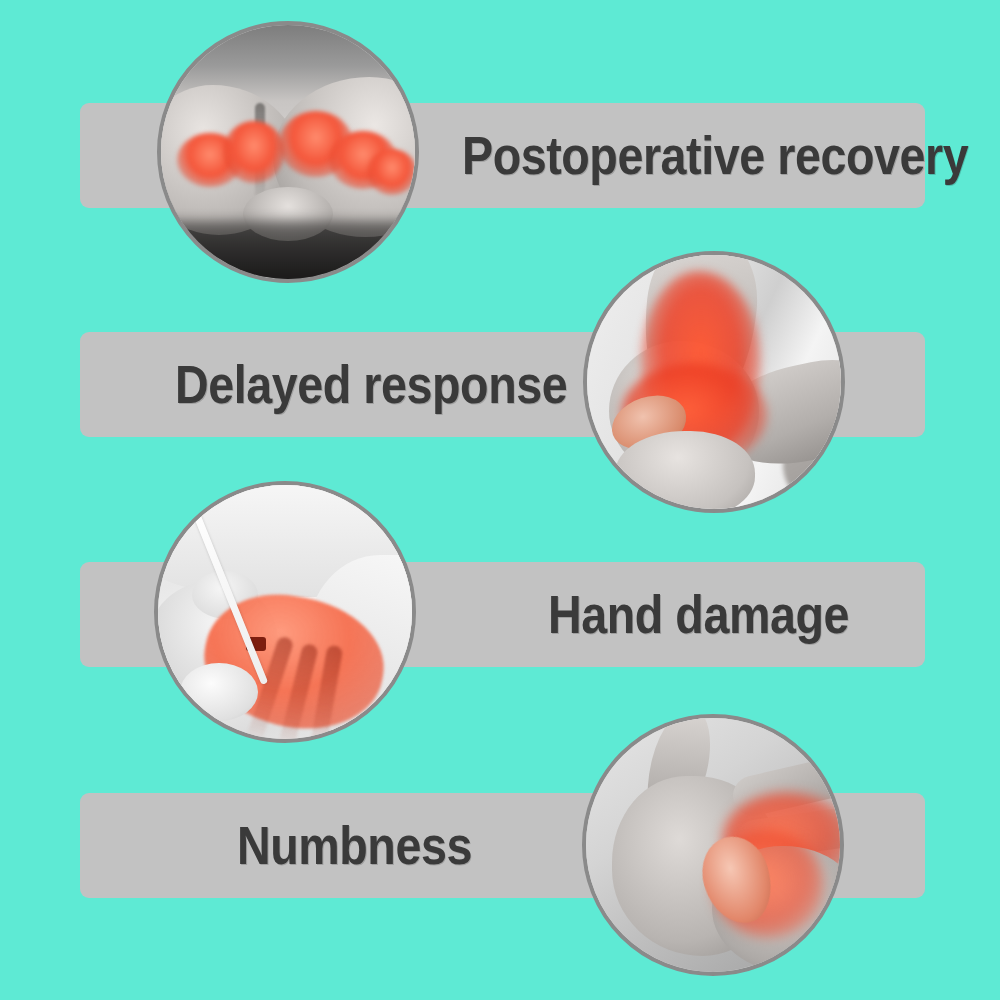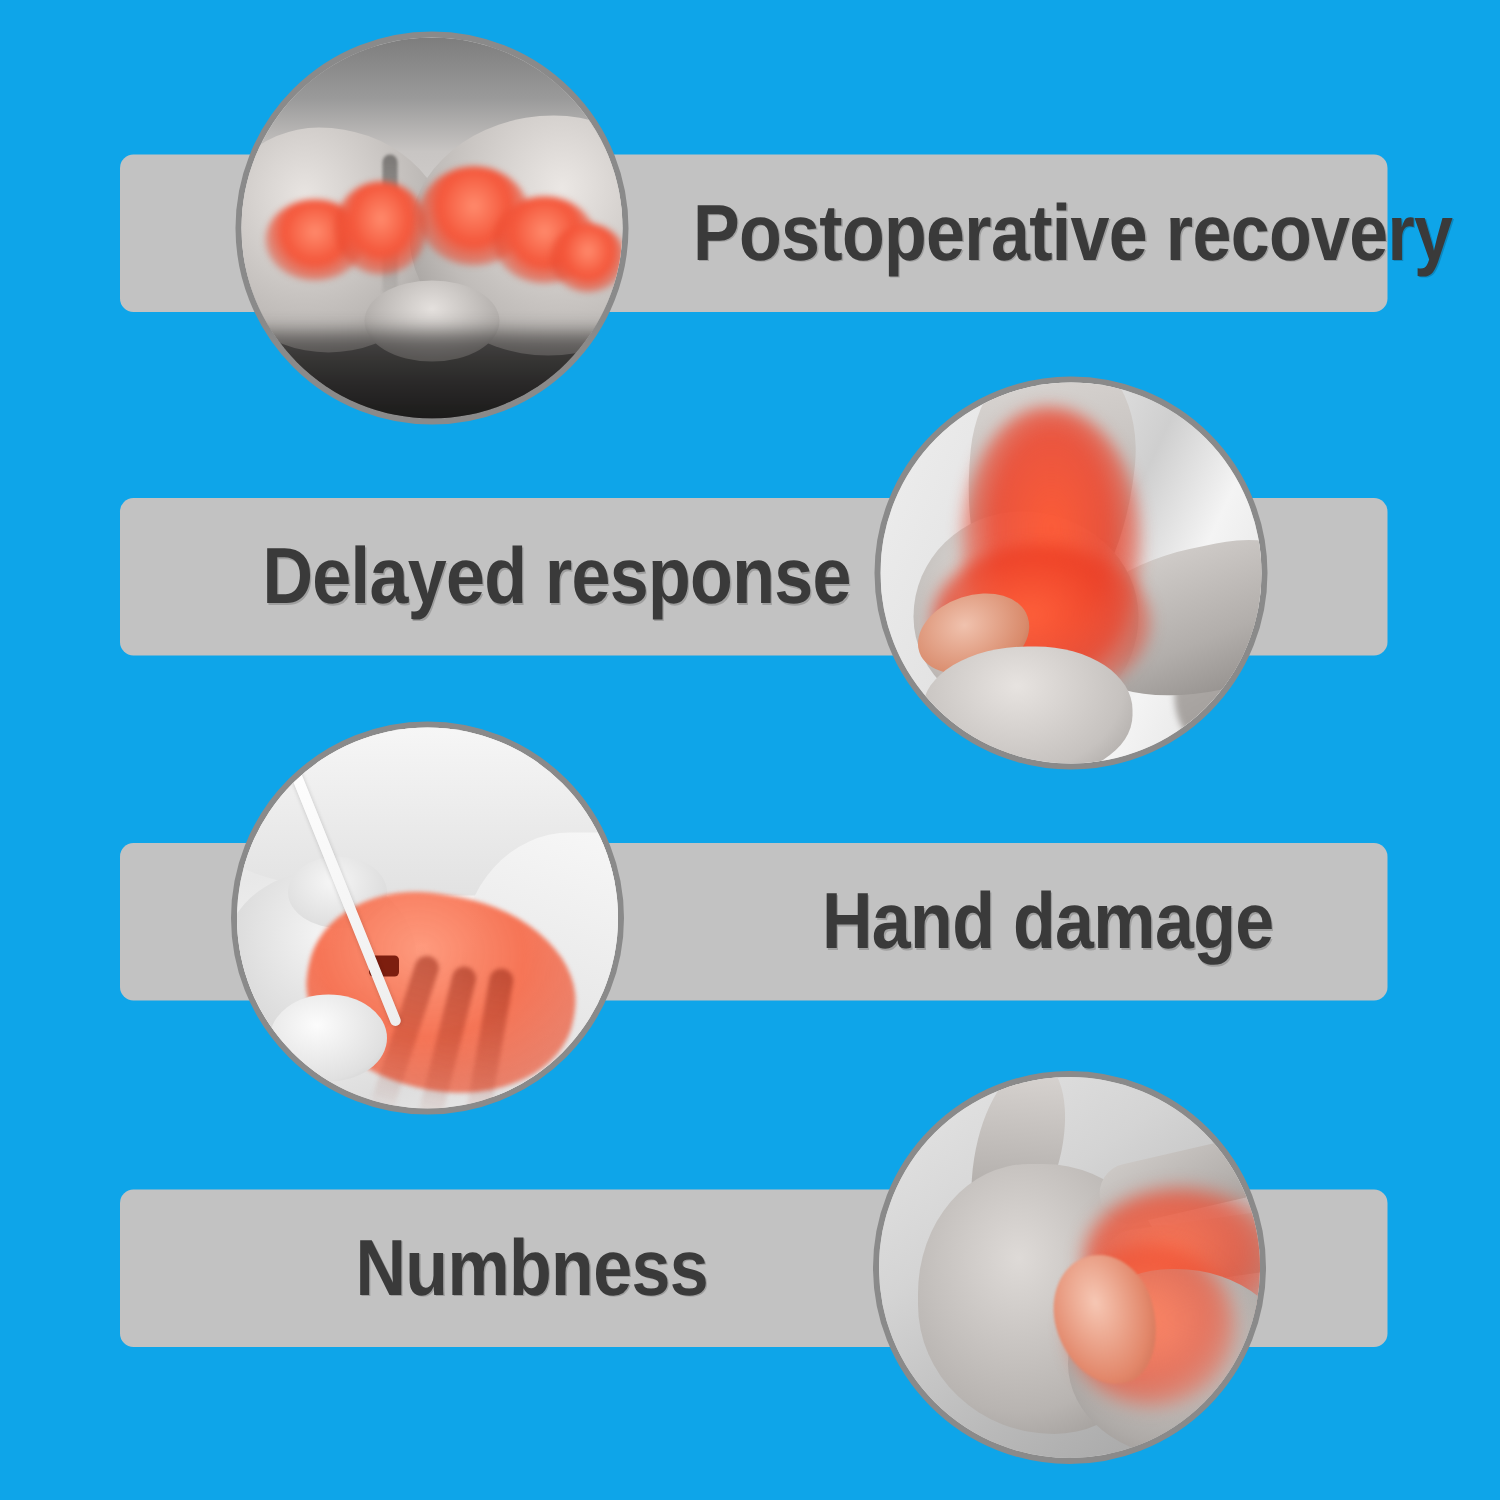--- a/index.html
+++ b/index.html
@@ -10,21 +10,21 @@
     height:1000px;
     background:#ffffff;
     font-family:"Liberation Sans", sans-serif;
     overflow:hidden;
   }
 
   #stage {
     position:relative;
     width:1000px;
     height:1000px;
-    background:#0ea5e9;
+    background:#5eead4;
   }
 
   
   .bar {
     position:absolute;
     left:80px;
     width:845px;
     height:105px;
     background:#c2c2c2;
     border-radius:9px;

